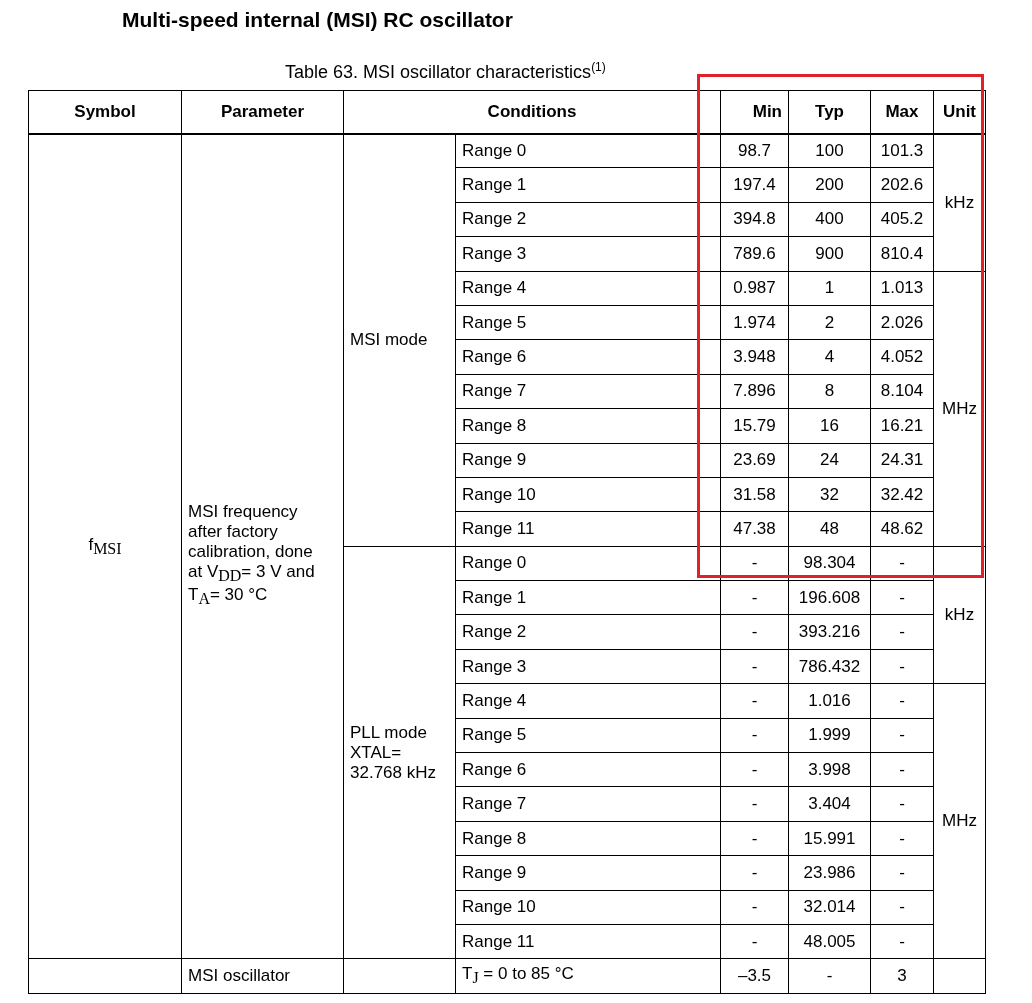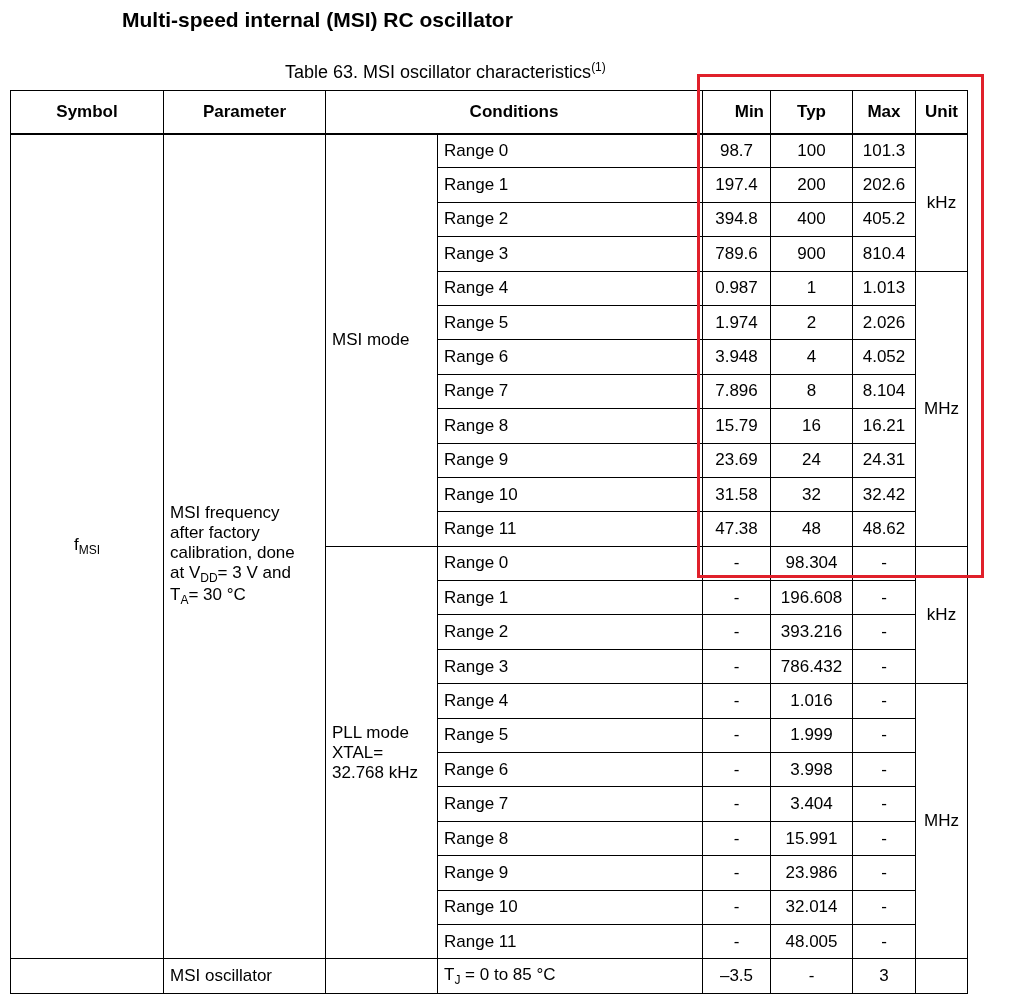--- a/index.html
+++ b/index.html
@@ -1,34 +1,34 @@
 <!DOCTYPE html>
 <html><head>
 <meta charset="utf-8">
 <style>
   html, body { margin:0; padding:0; background:#ffffff; }
   body { width:1032px; height:1003px; overflow:hidden; position:relative; font-family:"Liberation Sans", sans-serif; color:#000; }
   .section-title { position:absolute; left:122px; top:8px; font-size:21px; font-weight:bold; }
   .table-caption { position:absolute; left:285px; top:60px; font-size:18px; font-weight:normal; }
   .table-caption sup { font-size:12px; }
-  table { position:absolute; left:10px; top:90px; border-collapse:collapse; font-size:17px; }
+  table { position:absolute; left:28px; top:90px; border-collapse:collapse; font-size:17px; }
   td, th { border:1px solid #000; padding:0 6px; height:34.4px; box-sizing:border-box; }
   th { font-weight:bold; text-align:center; height:43px; border-bottom:2px solid #000; }
   .c-sym { width:153px; text-align:center; }
   .c-par { width:162px; }
   .c-mode { width:112px; }
   .c-range { width:265px; }
   .c-min { width:68px; text-align:right; }
   .c-typ { width:82px; text-align:center; }
   .c-max { width:63px; text-align:center; }
   .c-unit { width:52px; text-align:center; }
   td.num { text-align:center; }
   td.left { text-align:left; }
   .highlight-box { position:absolute; left:697px; top:74px; width:287px; height:504px; border:3px solid #e0202a; box-sizing:border-box; pointer-events:none; }
-  sub { font-size:12px; }
+  sub { font-size:16px;font-family:Liberation Serif, serif; }
 </style>
 </head>
 <body>
 
 <div class="section-title">Multi-speed internal (MSI) RC oscillator</div>
 <div class="table-caption"><span>Table 63. MSI oscillator characteristics</span><sup>(1)</sup></div>
 
 <table>
   <thead>
     <tr>

